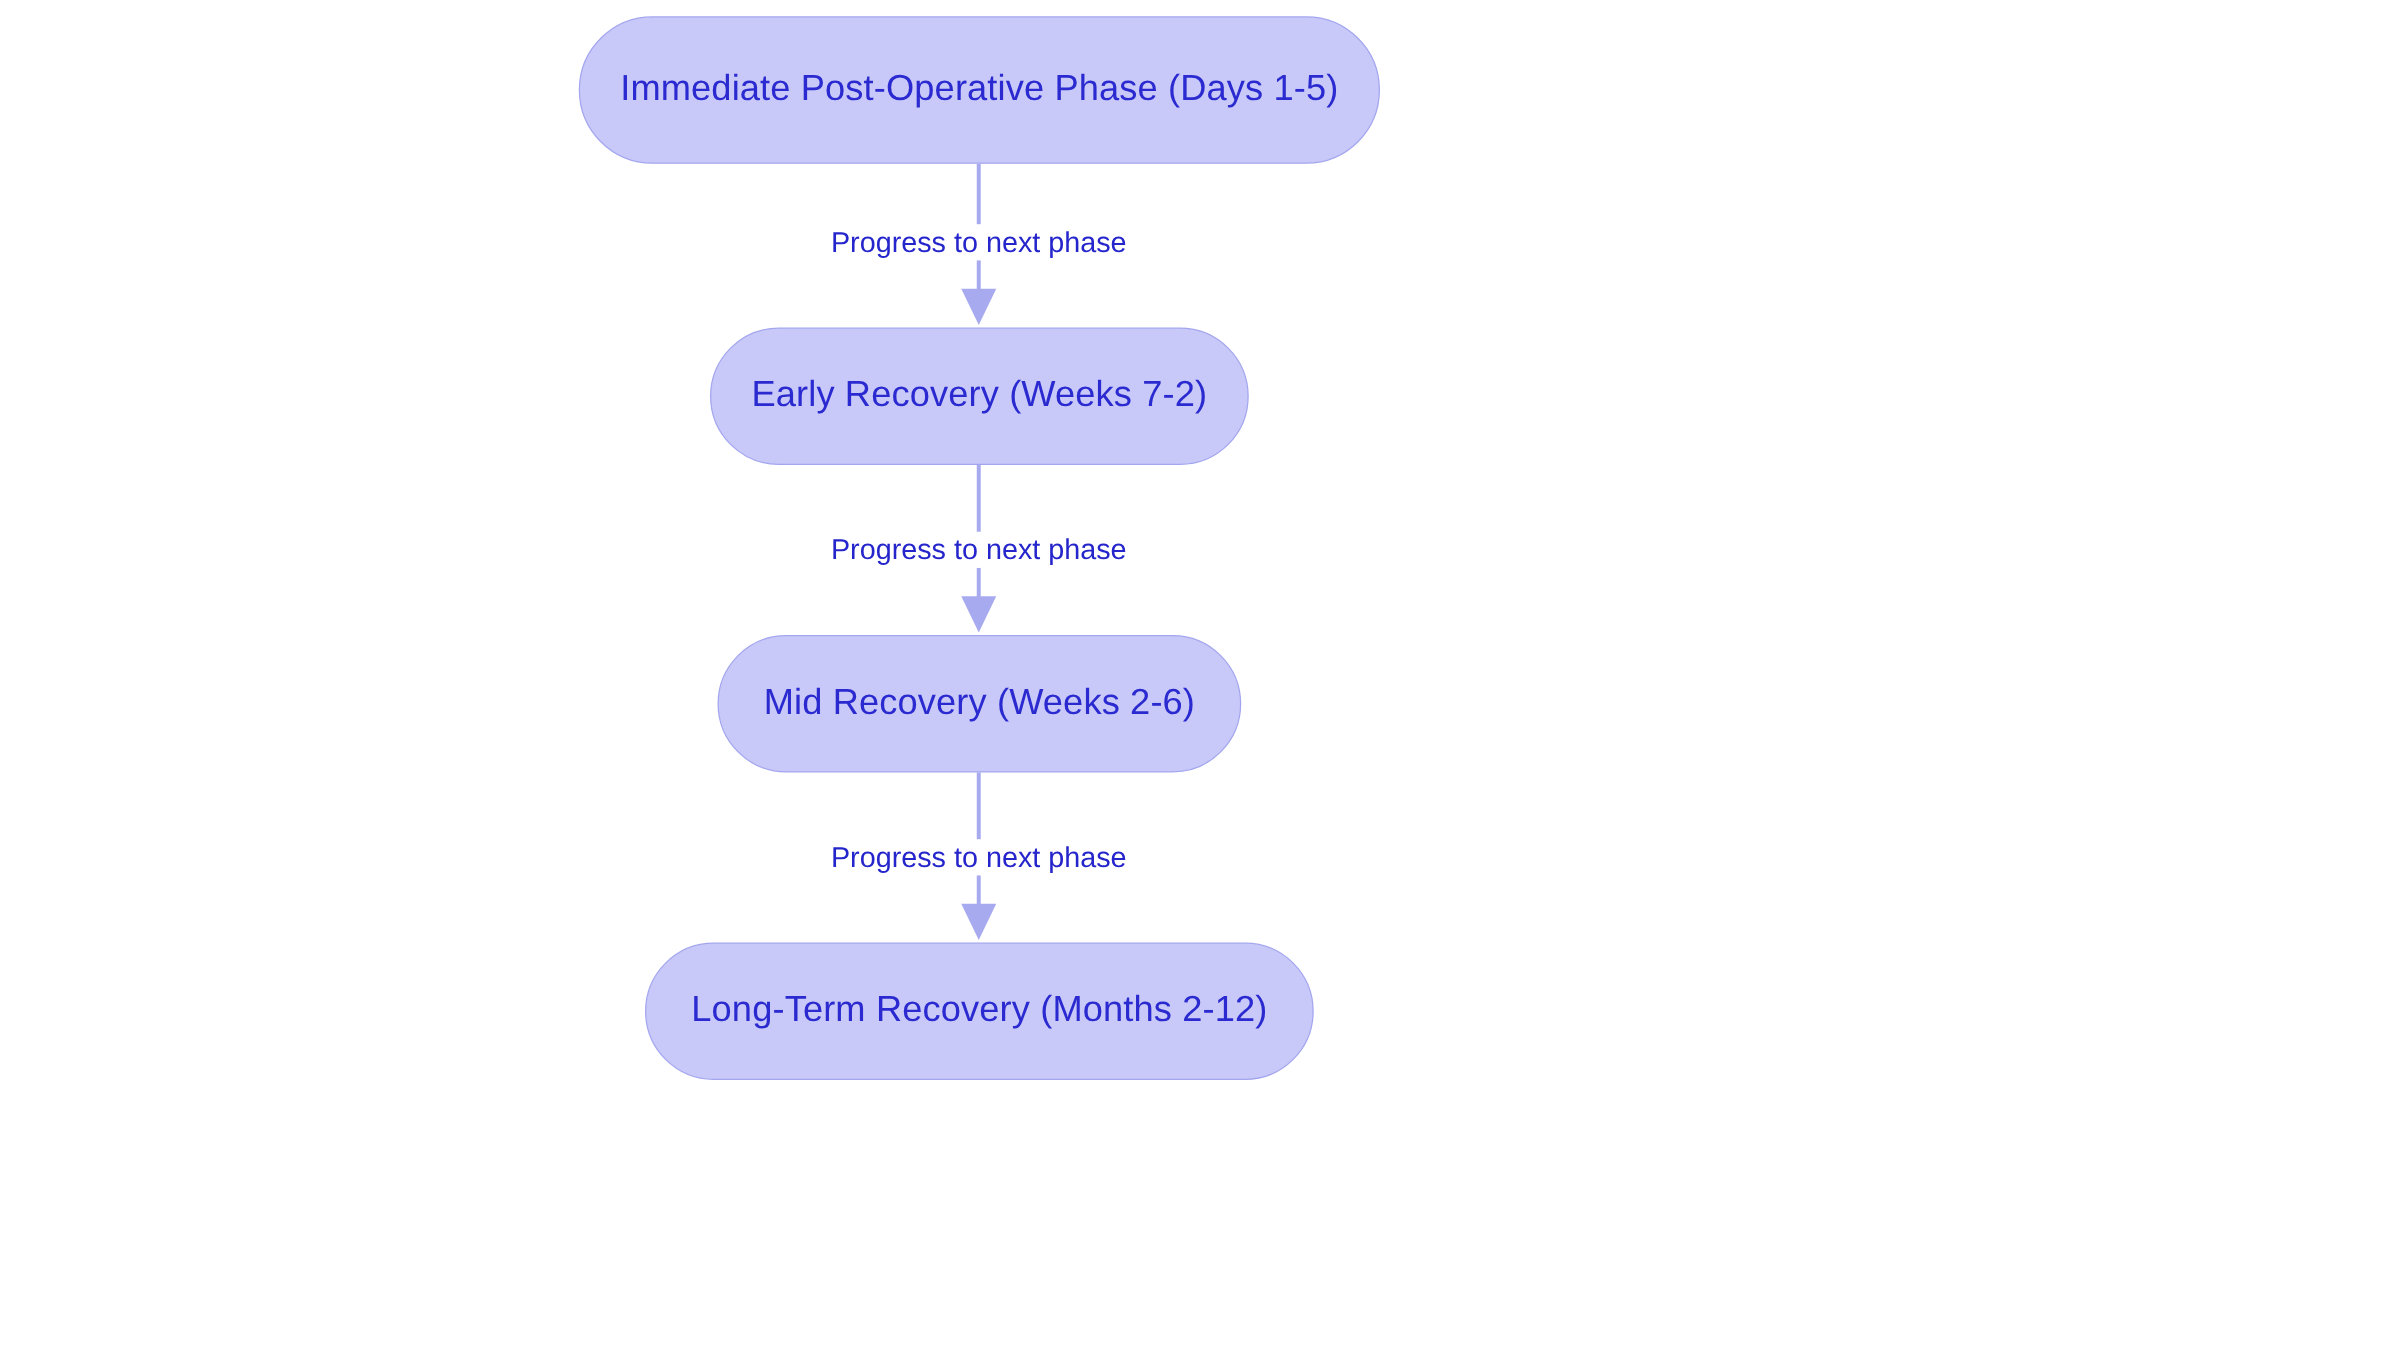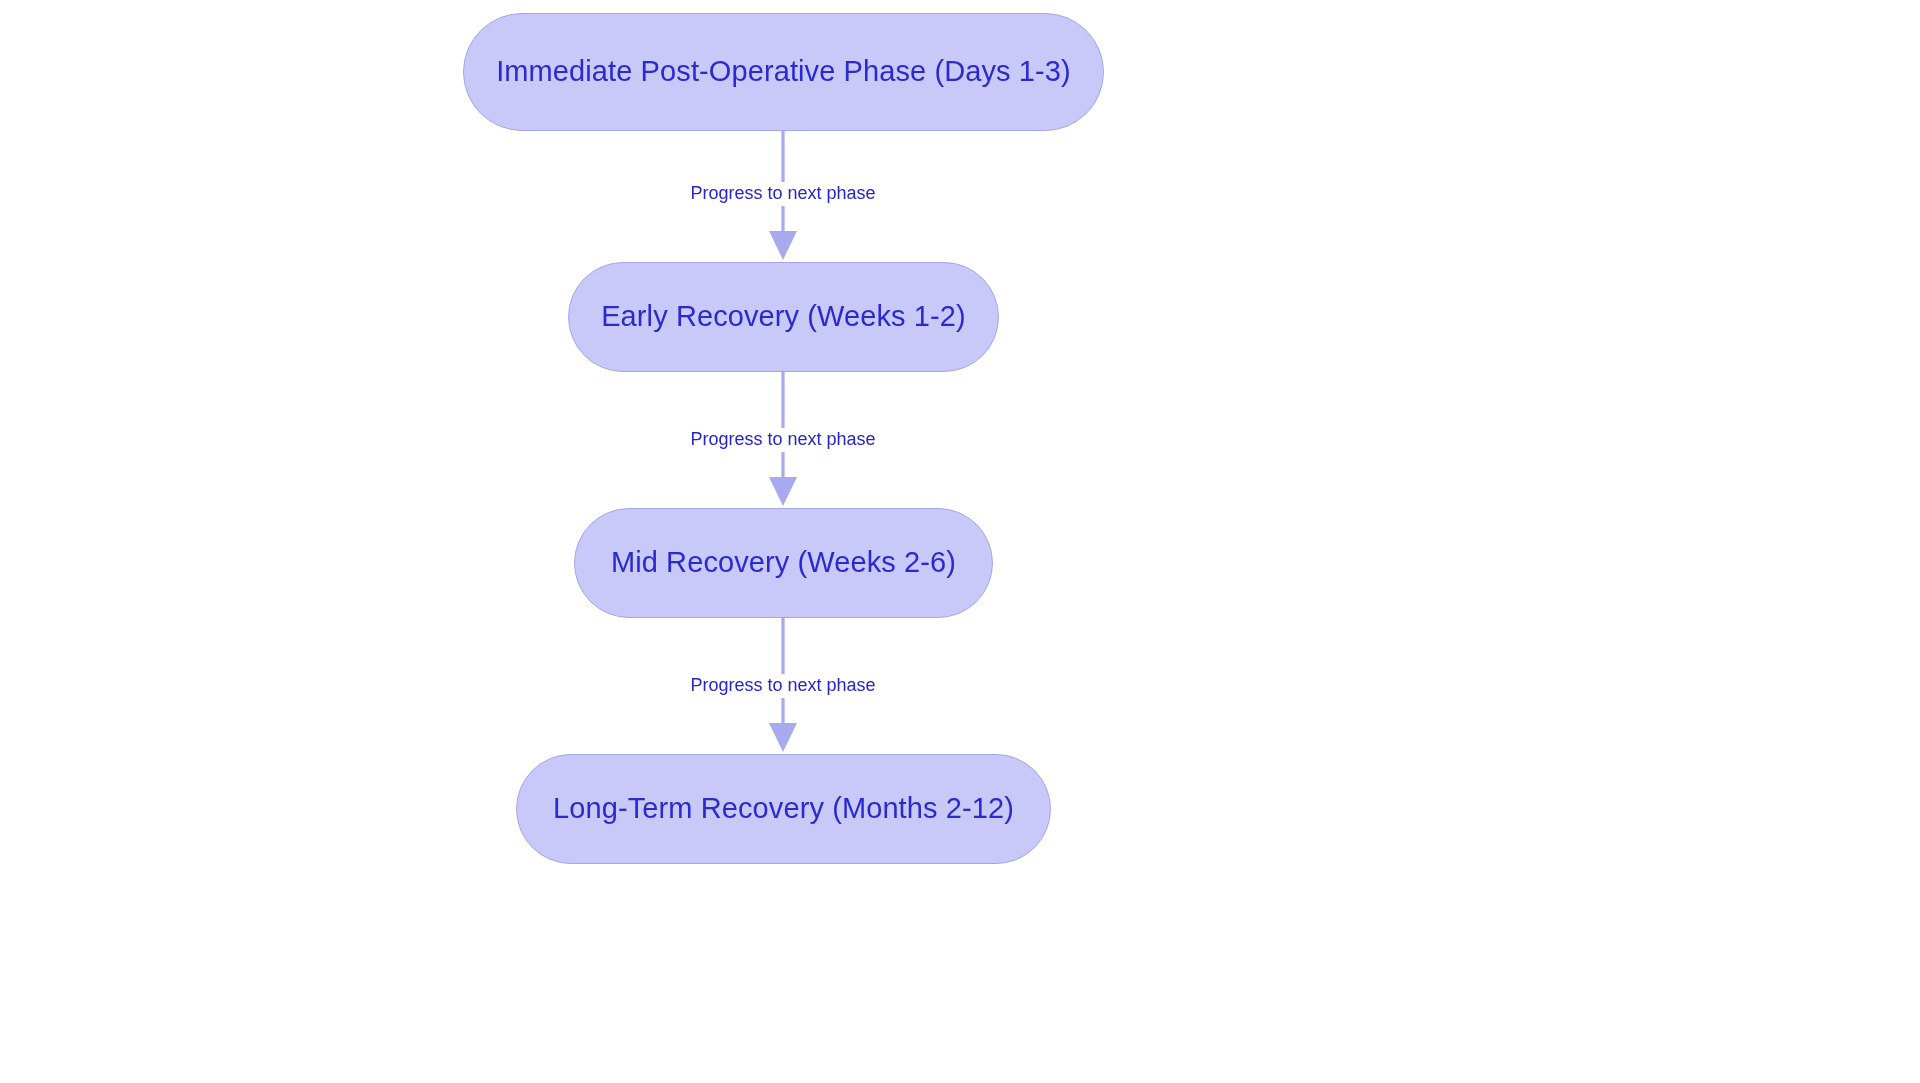--- a/index.html
+++ b/index.html
@@ -72,21 +72,21 @@
     fill: #a8aaf0;
     stroke: none;
   }
 
   
   .edge-label {
     position: absolute;
     transform: translate(-50%, -50%);
     background: #ffffff;
     color: #2525cc;
-    font-size: 18px;
+    font-size: 23px;
     font-weight: 400;
     line-height: 1.1;
     white-space: nowrap;
     padding: 2px 6px;
     z-index: 4;
   }
   #edge-label-1 { left: 783px; top: 194px; }
   #edge-label-2 { left: 783px; top: 440px; }
   #edge-label-3 { left: 783px; top: 686px; }
 </style>
@@ -107,25 +107,25 @@
       <polygon class="edge-head" points="783,506 769,477 797,477"></polygon>
     </g>
 
     <g>
       <line class="edge-line" x1="783" y1="618" x2="783" y2="728"></line>
       <polygon class="edge-head" points="783,752 769,723 797,723"></polygon>
     </g>
   </svg>
 
   <div class="node" id="node-1">
-    <span class="node-label">Immediate Post-Operative Phase (Days 1-3)</span>
+    <span class="node-label">Immediate Post-Operative Phase (Days 1-5)</span>
   </div>
 
   <div class="node" id="node-2">
-    <span class="node-label">Early Recovery (Weeks 1-2)</span>
+    <span class="node-label">Early Recovery (Weeks 7-2)</span>
   </div>
 
   <div class="node" id="node-3">
     <span class="node-label">Mid Recovery (Weeks 2-6)</span>
   </div>
 
   <div class="node" id="node-4">
     <span class="node-label">Long-Term Recovery (Months 2-12)</span>
   </div>
 

